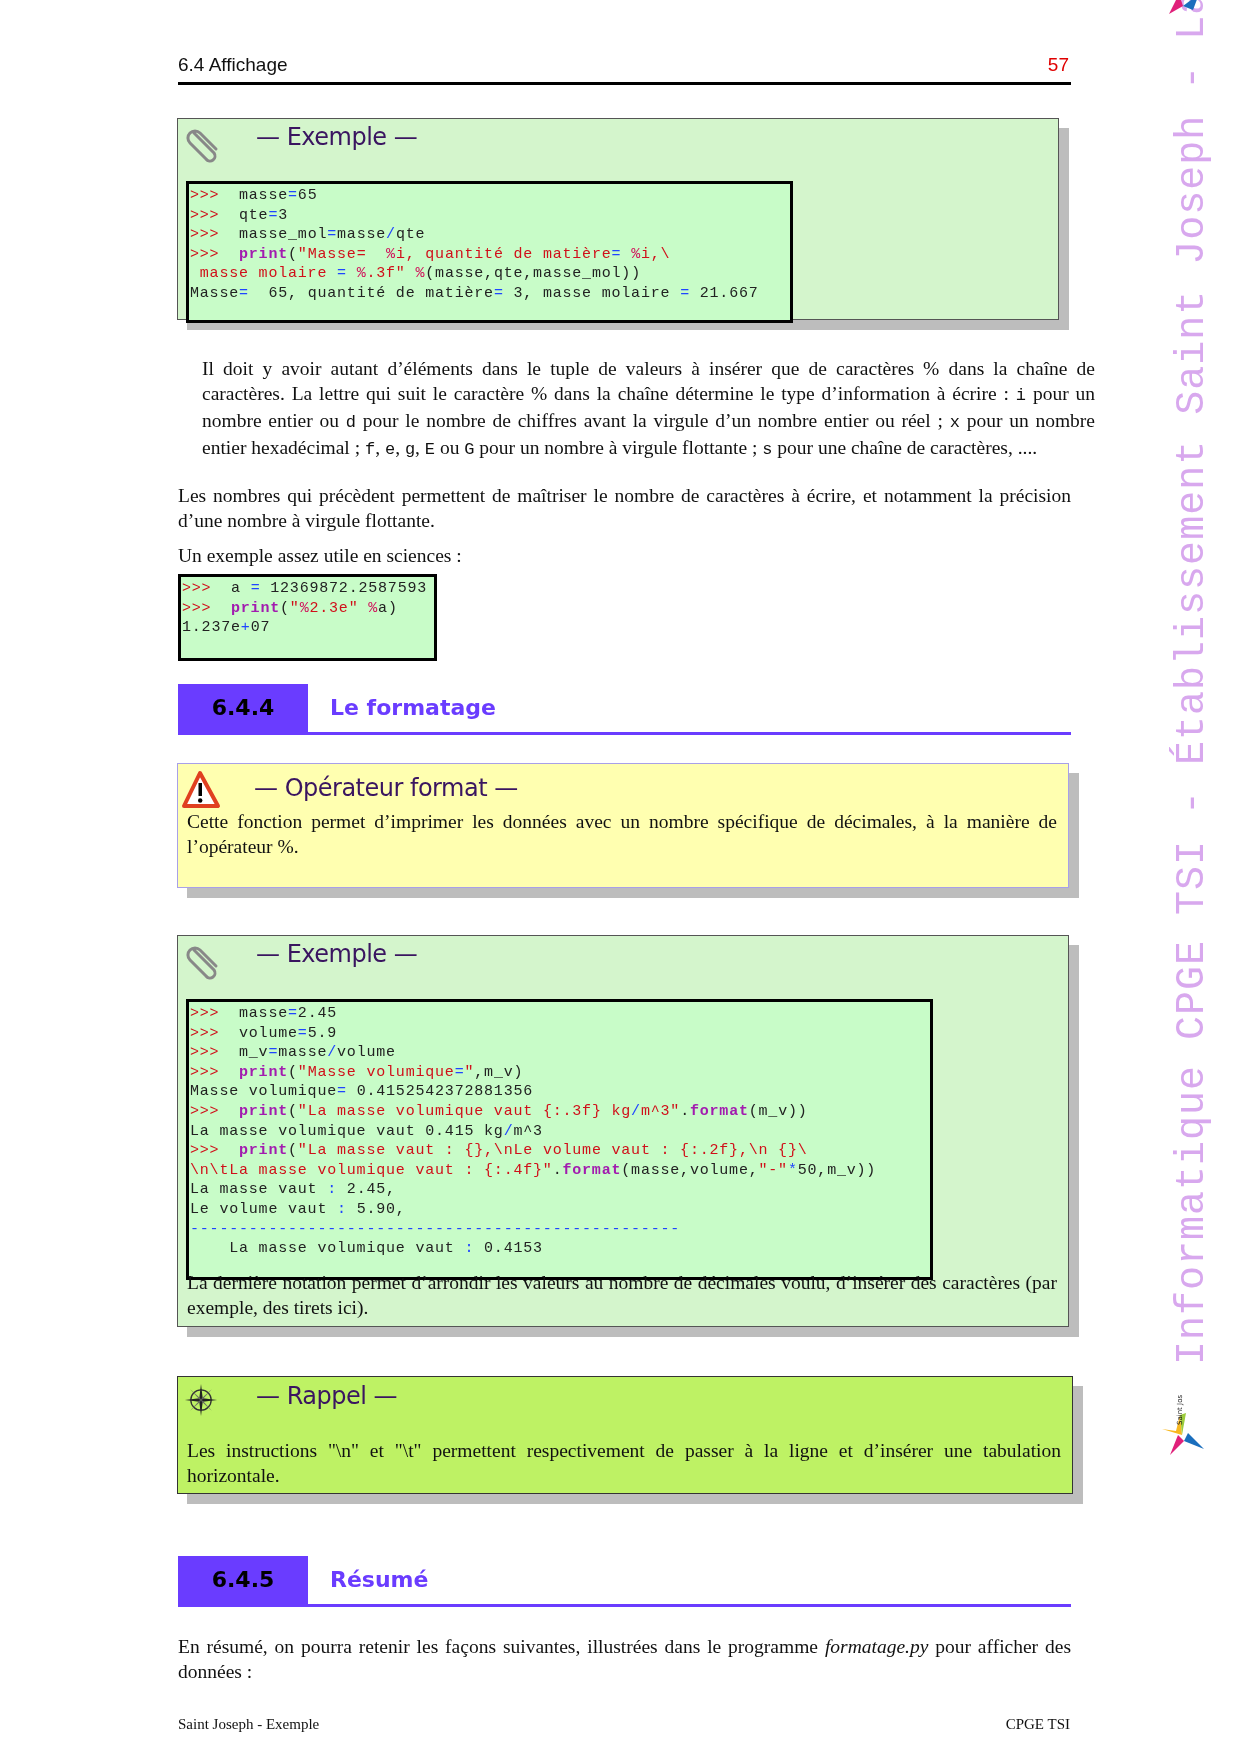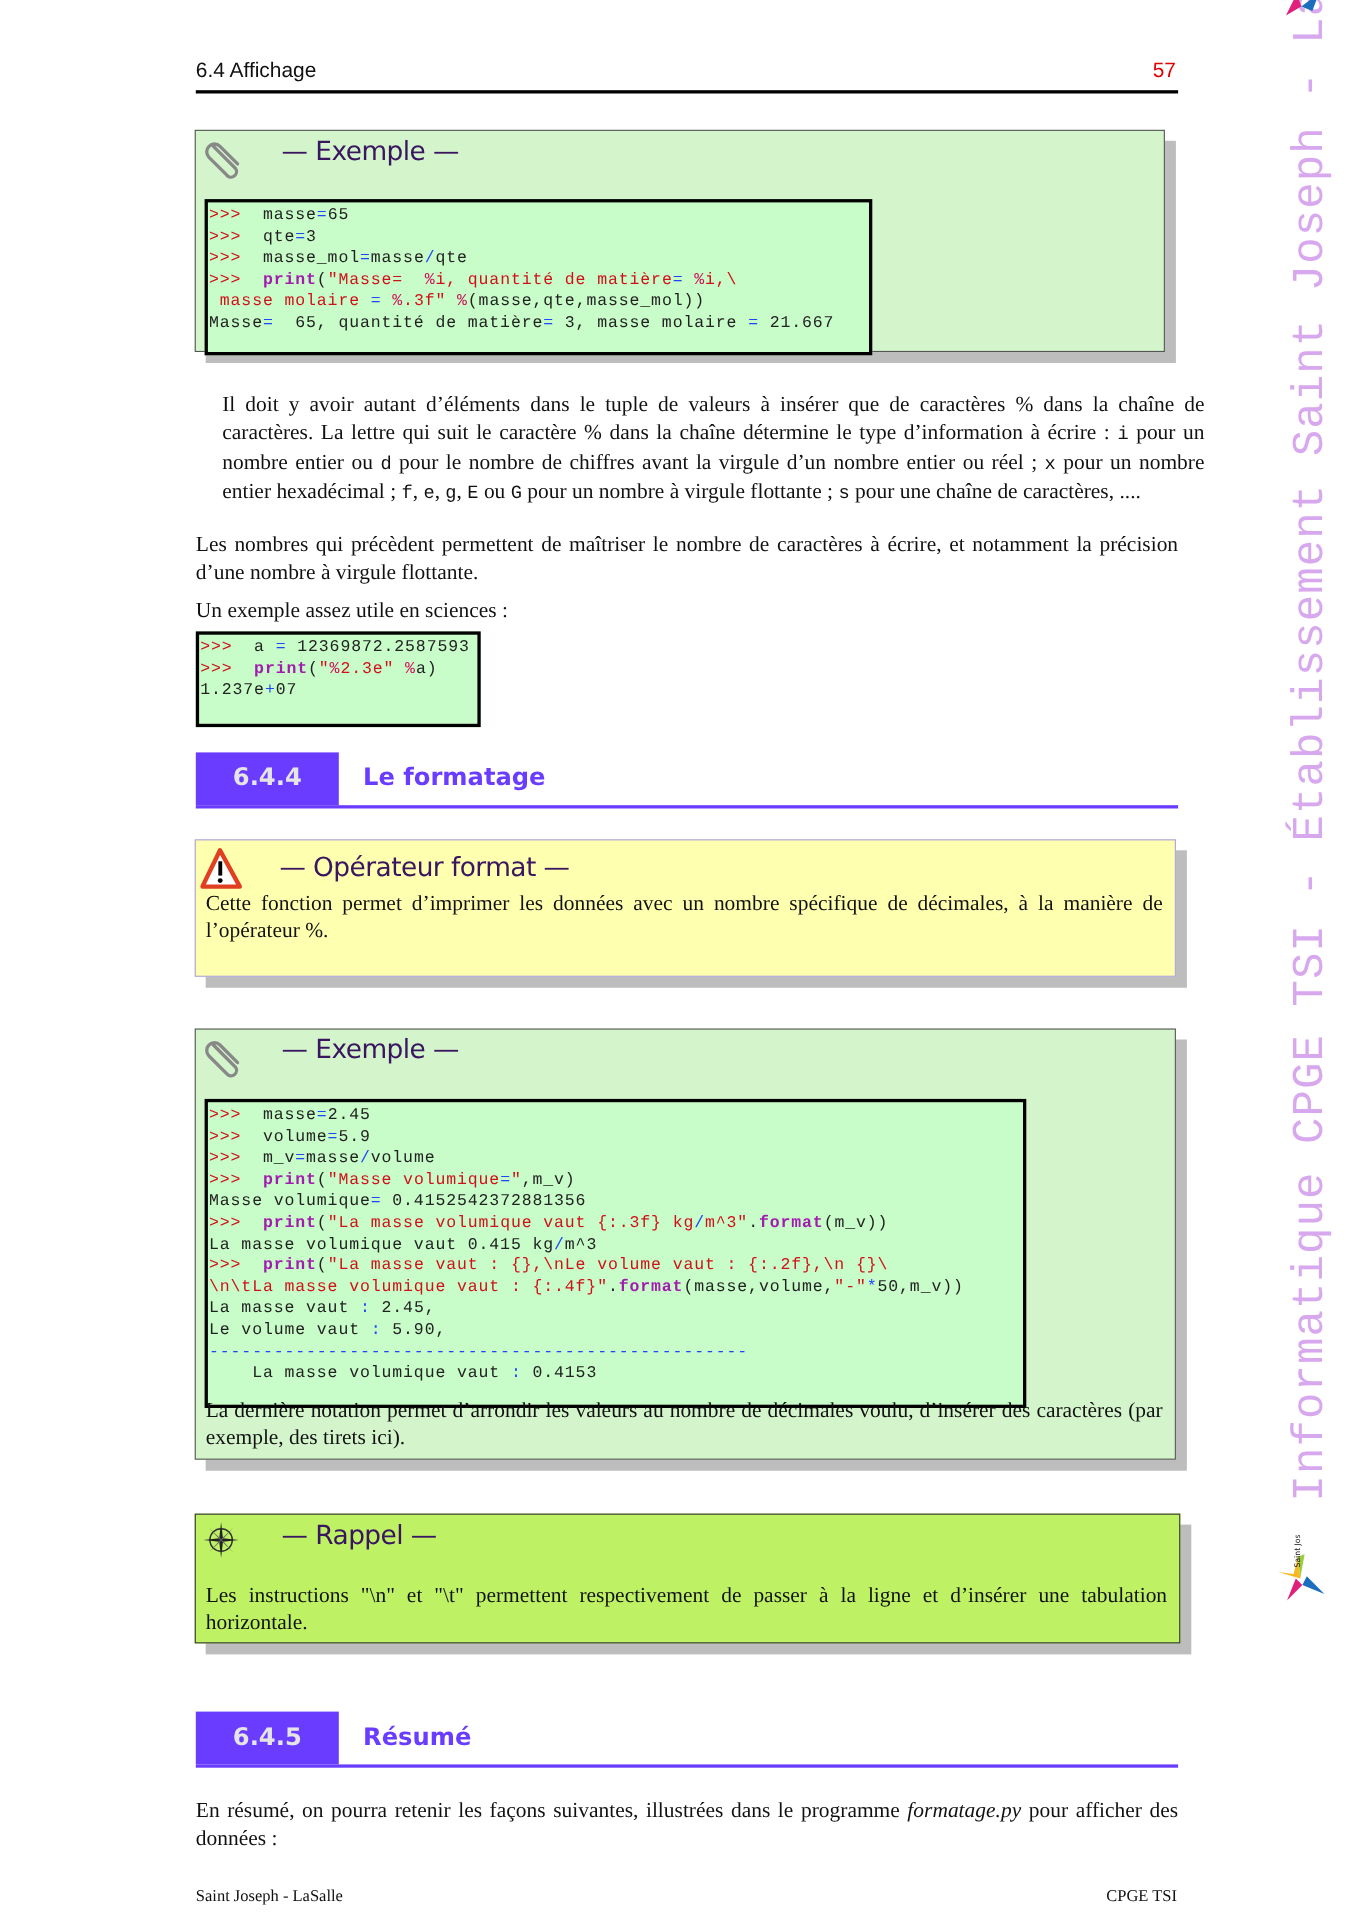--- a/index.html
+++ b/index.html
@@ -22,21 +22,21 @@
   .p { color:#d0101a; }
   .kw { color:#a21caf; font-weight:bold; }
   .s { color:#d0101a; }
   .op { color:#1f45ff; }
   .pc { color:#d0105a; }
 
   .para { position:absolute; left:178px; width:893px; font-size:19.5px; line-height:25px; text-align:justify; }
   .para code { font-family:"Liberation Mono", monospace; font-size:17px; }
 
   .sec { position:absolute; left:178px; width:893px; height:48px; border-bottom:3px solid #6a3cff; }
-  .sec .num { position:absolute; left:0; top:0; width:130px; height:48px; background:#6a3cff; color:#e5e5e5;
+  .sec .num { position:absolute; left:0; top:0; width:130px; height:48px; background:#6a3cff; color:#000000;
               font-family:"DejaVu Sans", sans-serif; font-weight:bold; font-size:22px; text-align:center; line-height:48px; }
   .sec .name { position:absolute; left:152px; top:0; line-height:48px; color:#6a3cff;
                font-family:"DejaVu Sans", sans-serif; font-weight:bold; font-size:22px; }
 
   .box-text { position:absolute; left:9px; font-size:19.5px; line-height:25px; text-align:justify; }
 
   .footer { position:absolute; top:1716px; font-size:15px; }
   .vertical { position:absolute; left:1170px; top:1365px; transform:rotate(-90deg); transform-origin:0 0;
               font-family:"Liberation Mono", monospace; font-size:40px; color:#d8a8ee; white-space:nowrap; letter-spacing:1px; }
 </style>
@@ -106,21 +106,21 @@
 
 <div class="sec" style="top:1556px;">
   <div class="num">6.4.5</div>
   <div class="name">Résumé</div>
 </div>
 
 <div class="para" style="top:1634px;">
   <span>En résumé, on pourra retenir les façons suivantes, illustrées dans le programme </span><i>formatage.py</i><span> pour afficher des données :</span>
 </div>
 
-<div class="footer" style="left:178px;">Saint Joseph - LaSalle</div>
+<div class="footer" style="left:178px;">Saint Joseph - Exemple</div>
 <div class="footer" style="right:170px;text-align:center;">CPGE TSI</div>
 
 <div class="vertical">Informatique CPGE TSI - Établissement Saint Joseph - LaSalle</div>
 
 <svg class="abs" style="left:1165px; top:-10px; width:40px; height:26px;" viewBox="0 0 40 26">
   <polygon points="4,24 14,4 18,16" fill="#e0207a"></polygon>
   <polygon points="18,16 34,4 28,20" fill="#1a6ebd"></polygon>
 </svg>
 <svg class="abs" style="left:1160px; top:1395px; width:48px; height:70px;" viewBox="0 0 48 70">
   <polygon points="2,34 16,36 20,20 22,40" fill="#f8b820"></polygon>

